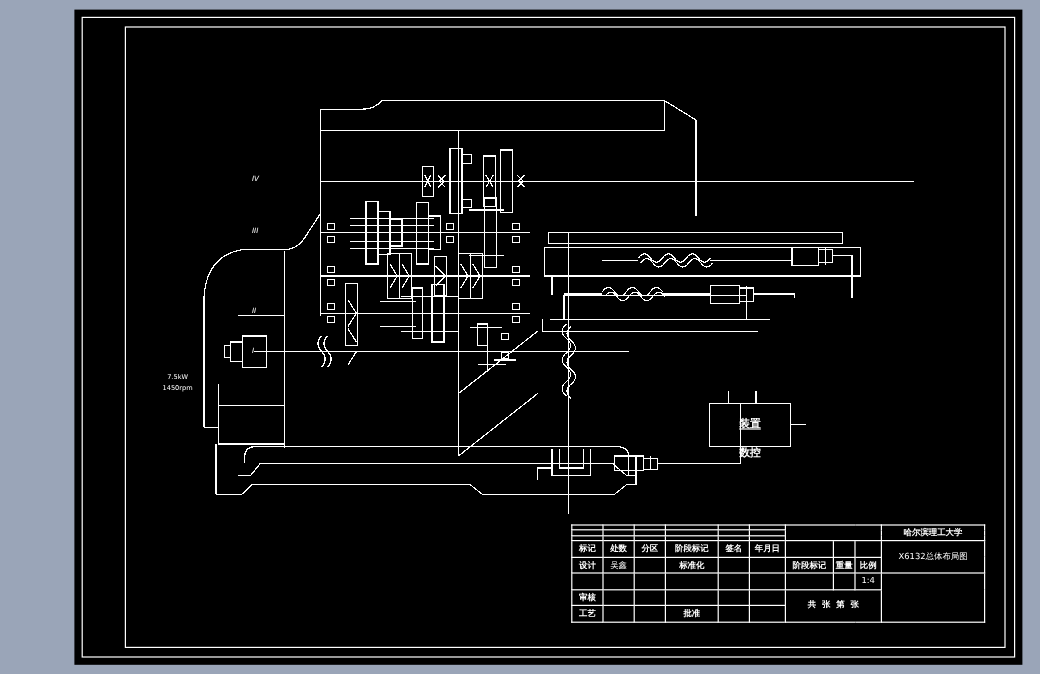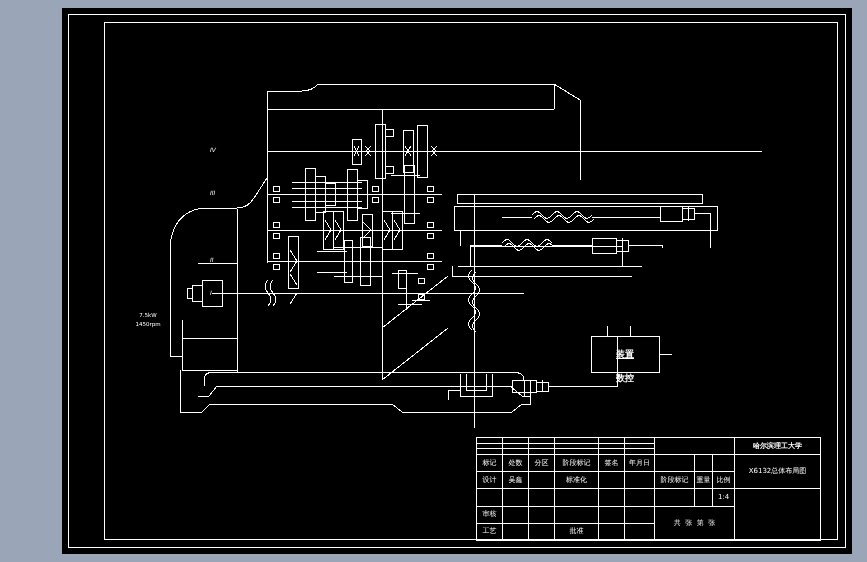--- a/index.html
+++ b/index.html
@@ -26,40 +26,40 @@
     border:1px solid #ffffff;
   }
   .svgwrap{position:absolute;left:0;top:0;width:790px;height:546px;}
   svg{display:block;}
 
   
   #title-block{
     position:absolute;left:414px;top:429px;width:344px;height:104px;
   }
   #title-block table{
-    border-collapse:collapse;width:344px;height:104px;
+    border-collapse:collapse;width:344px;height:82px;
     table-layout:fixed;
   }
   #title-block td{
     border:1px solid #ffffff;
     color:#ffffff;
     font-size:7px;
     line-height:1;
     text-align:center;
     vertical-align:middle;
     padding:0;
     font-family:"DejaVu Sans","Liberation Sans",sans-serif;
     white-space:nowrap;
     overflow:hidden;
   }
   td.noborder{border:none;}
   td.blank{}
   .uni{font-size:11px;font-weight:bold;letter-spacing:0px;}
   .dwgtitle{font-size:11px;font-weight:normal;letter-spacing:0px;}
-  .hdr{font-size:7px;font-weight:normal;}
+  .hdr{font-size:7px;font-weight:bold;}
   .sm{font-size:6.5px;}
 
   
   .lbl{
     position:absolute;color:#ffffff;font-size:6px;line-height:1.25;
     white-space:nowrap;font-family:"DejaVu Sans","Liberation Sans",sans-serif;
   }
   .motor-lbl{font-size:5.5px;text-align:center;}
   .cnc-lbl{font-size:9px;text-align:center;line-height:1.35;font-weight:bold;}
   .shaft-lbl{font-size:6px;font-style:italic;}

